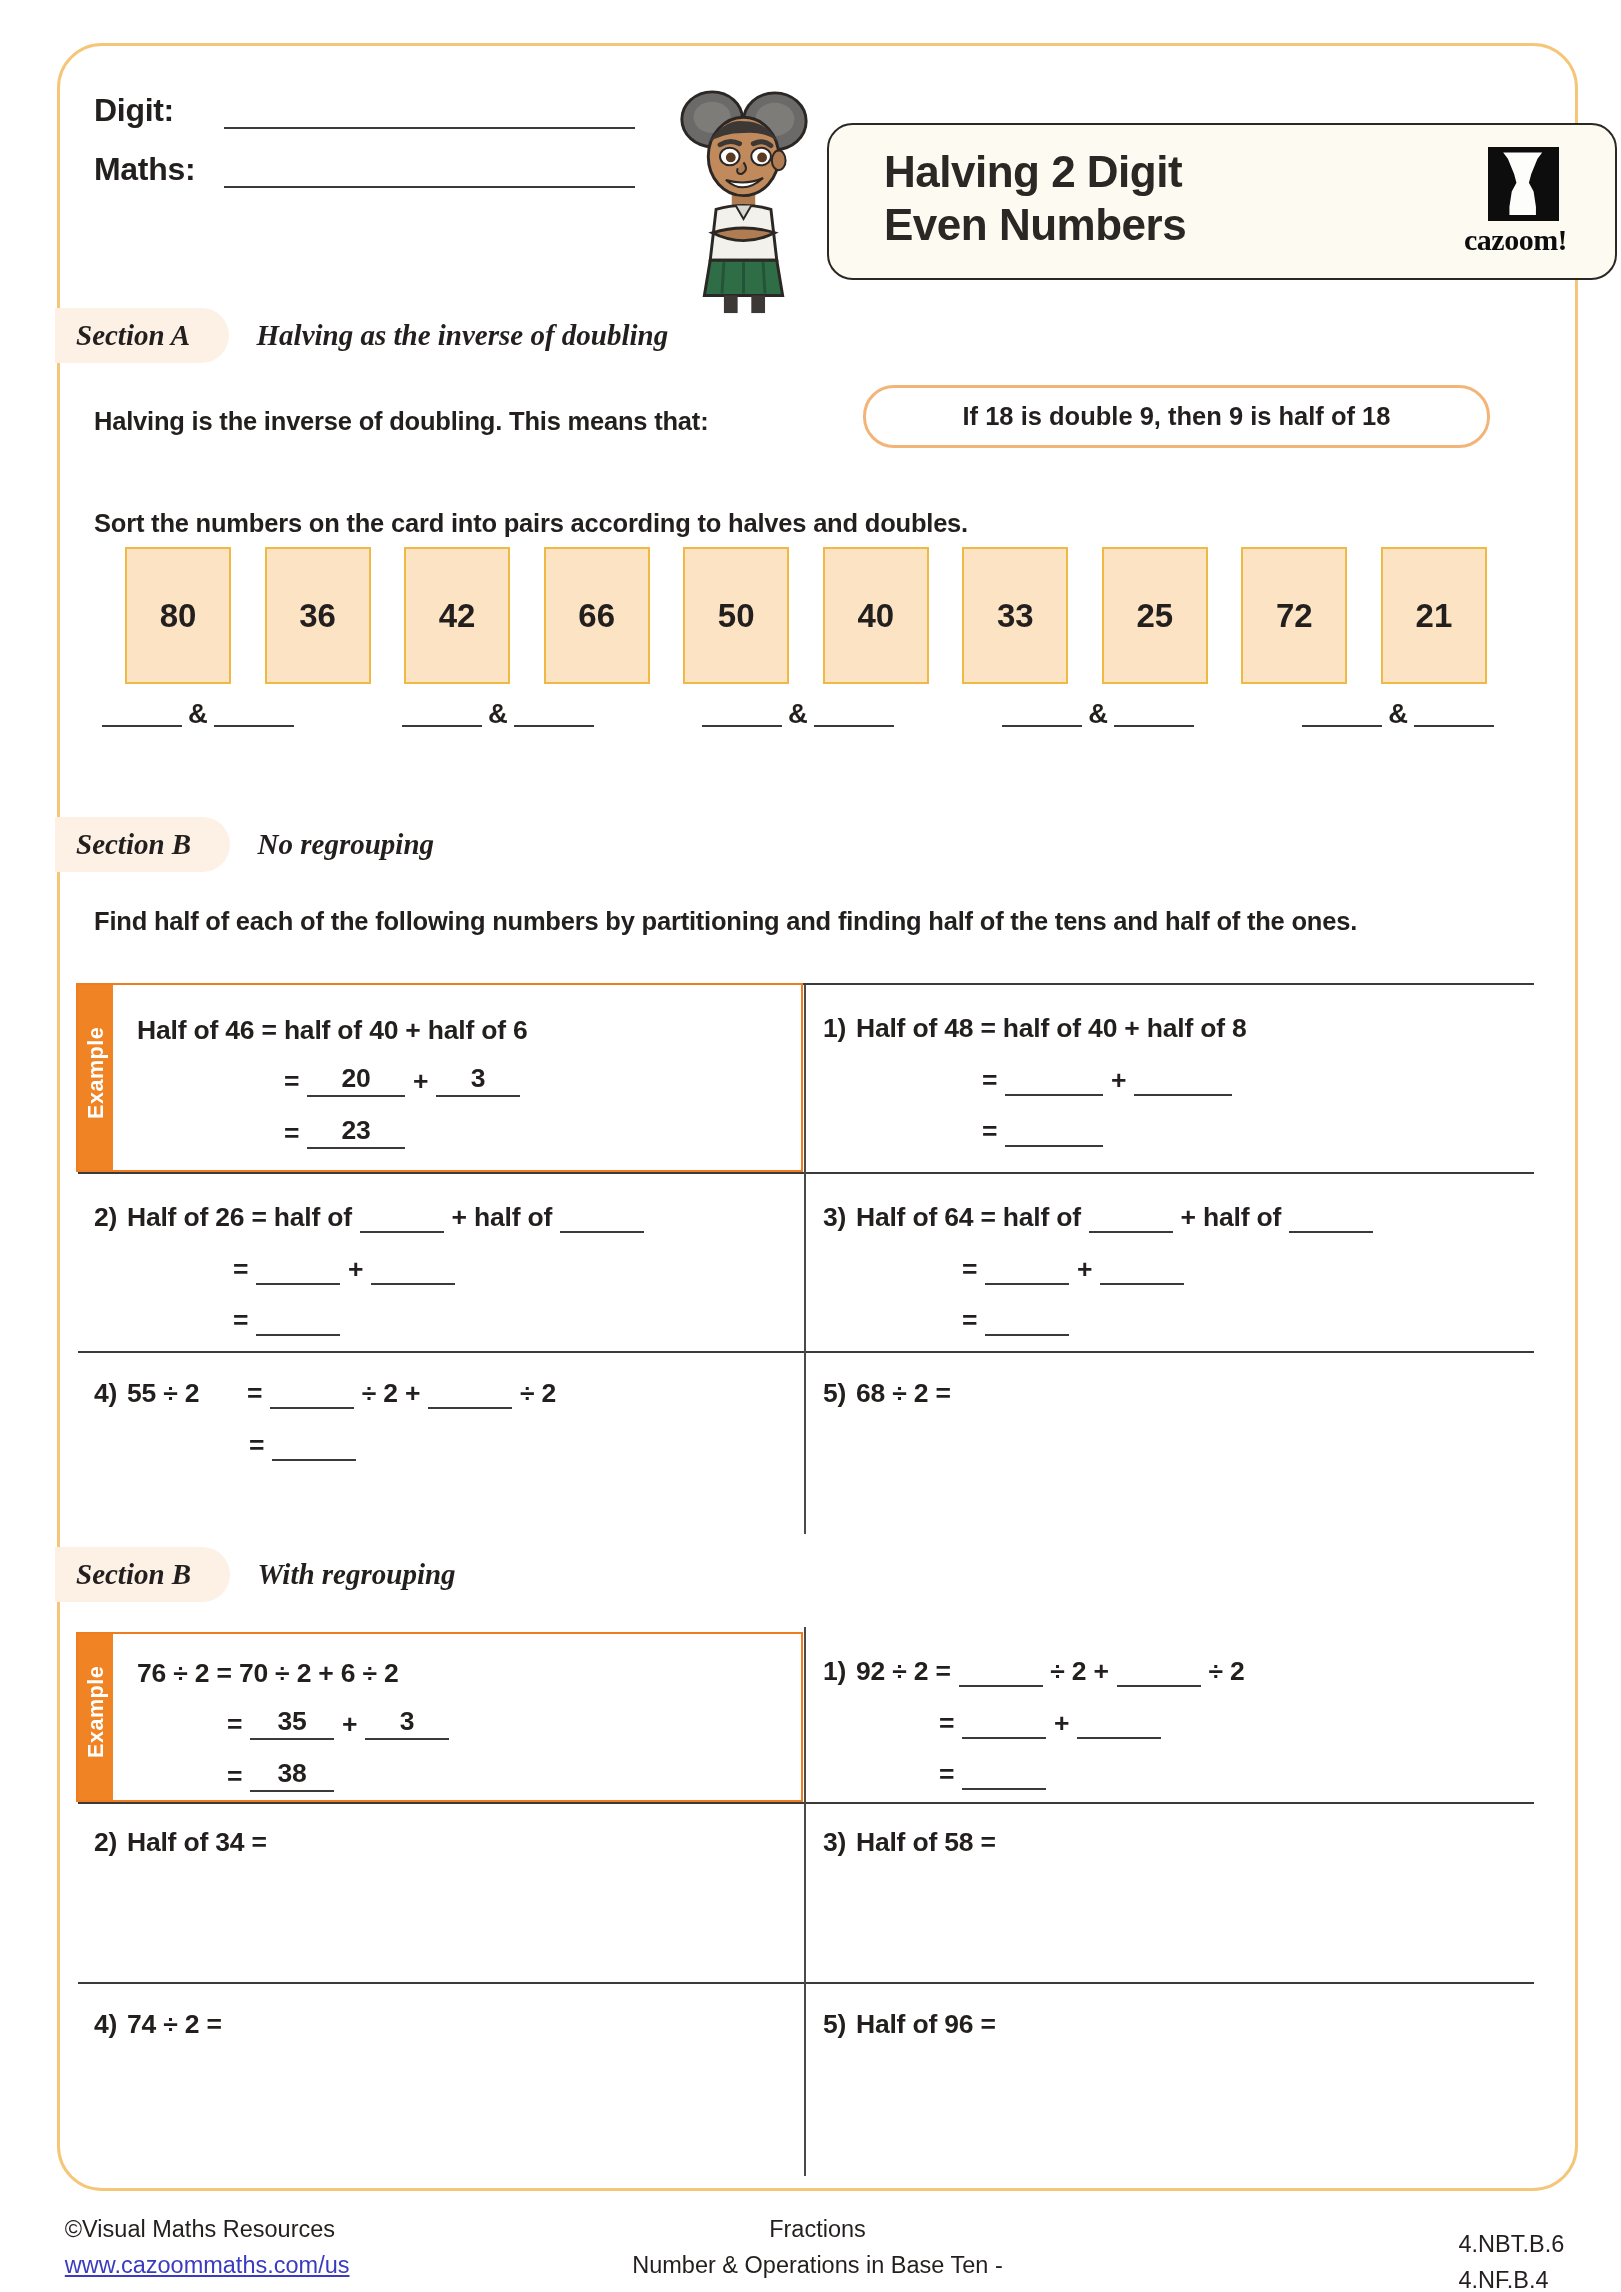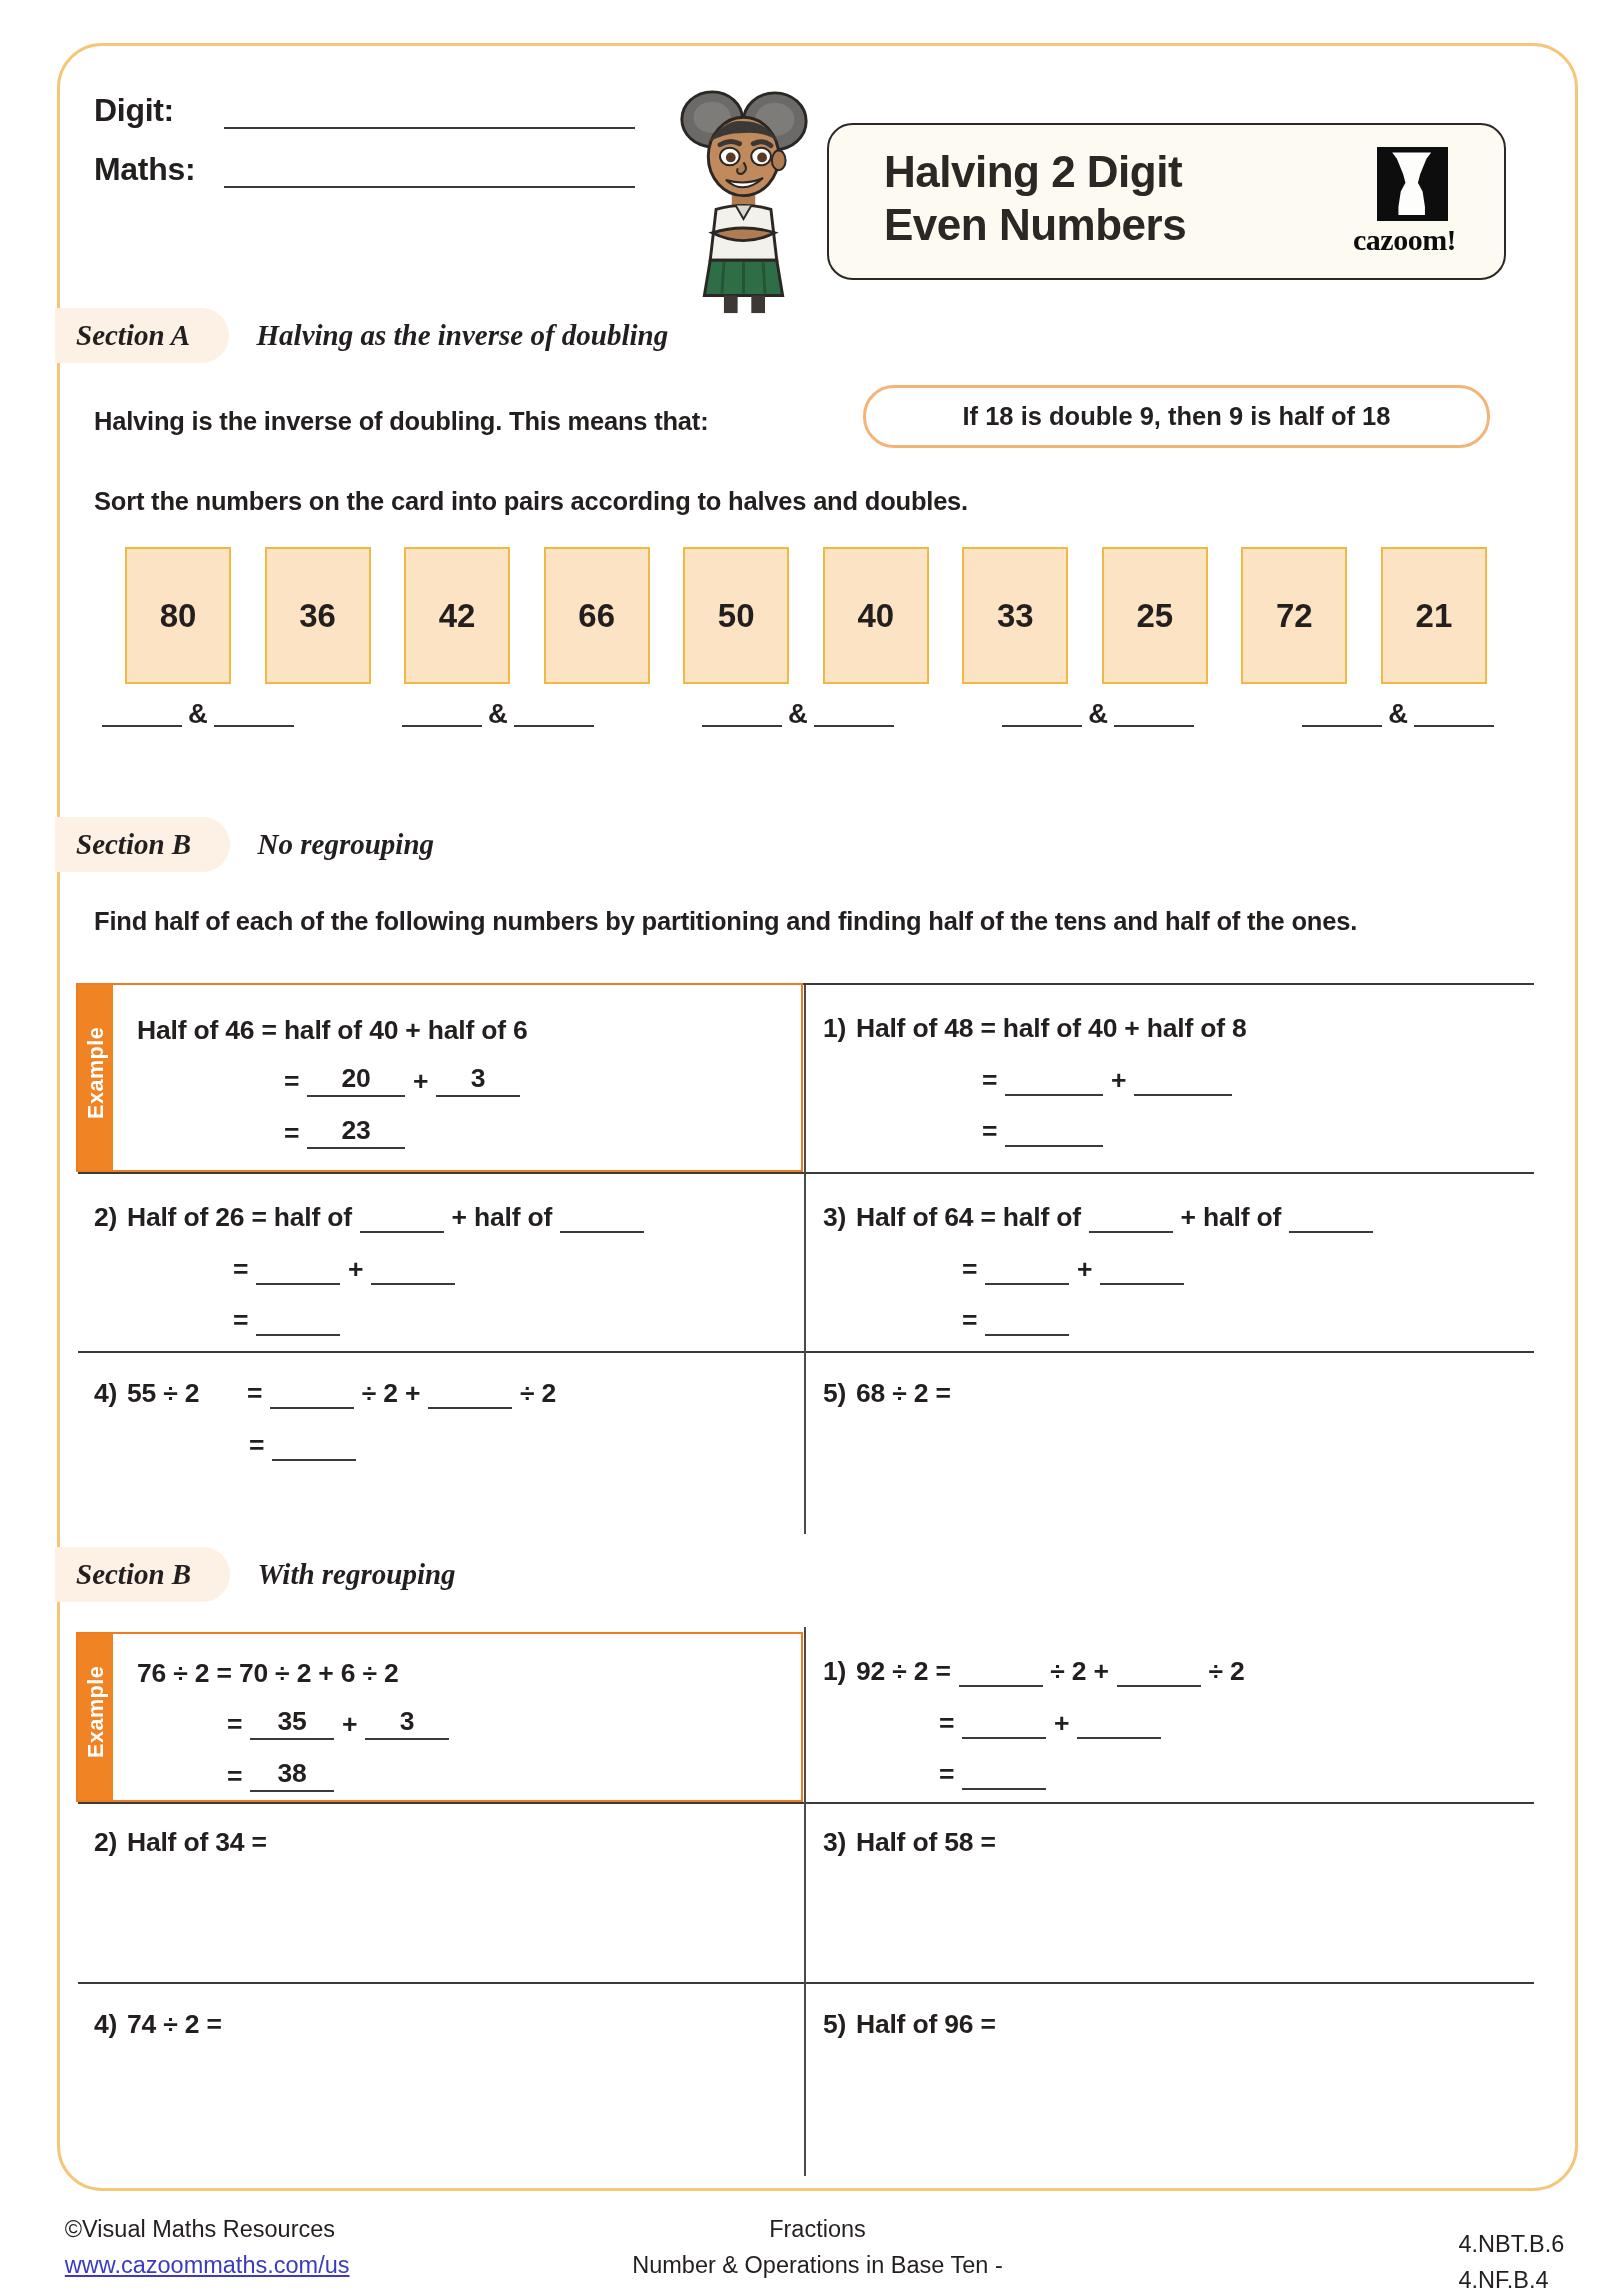--- a/index.html
+++ b/index.html
@@ -48,21 +48,21 @@
   .mascot {
     position: absolute;
     left: 608px; top: 43px;
     width: 157px; height: 230px;
   }
 
   
   .title-card {
     position: absolute;
     left: 770px; top: 80px;
-    width: 679px; height: 157px;
+    width: 790px; height: 157px;
     background: #fdfaf2;
     border: 2.9px solid #2b2724;
     border-radius: 25.5px;
   }
   .title-text {
     position: absolute;
     left: 55px; top: 19.6px;
     font-size: 44px; line-height: 1.22;
     font-weight: bold; color: #2b2724;
     letter-spacing: -0.5px;
@@ -325,21 +325,21 @@
     <div class="sect-pill">
       <span class="sect-name">Section A</span>
     </div>
     <span class="sect-sub">Halving as the inverse of doubling</span>
   </div>
 
   <div class="body-text" style="left:94px; top:404px; width:765px;">Halving is the inverse of doubling. This means that:</div>
 
   <div class="callout">If 18 is double 9, then 9 is half of 18</div>
 
-  <div class="body-text" style="left:94px; top:484px; width:1274px;">Sort the numbers on the card into pairs according to halves and doubles.</div>
+  <div class="body-text" style="left:94px; top:506px; width:1274px;">Sort the numbers on the card into pairs according to halves and doubles.</div>
 
   <div class="cards">
     <div class="card">80</div>
     <div class="card">36</div>
     <div class="card">42</div>
     <div class="card">66</div>
     <div class="card">50</div>
     <div class="card">40</div>
     <div class="card">33</div>
     <div class="card">25</div>

